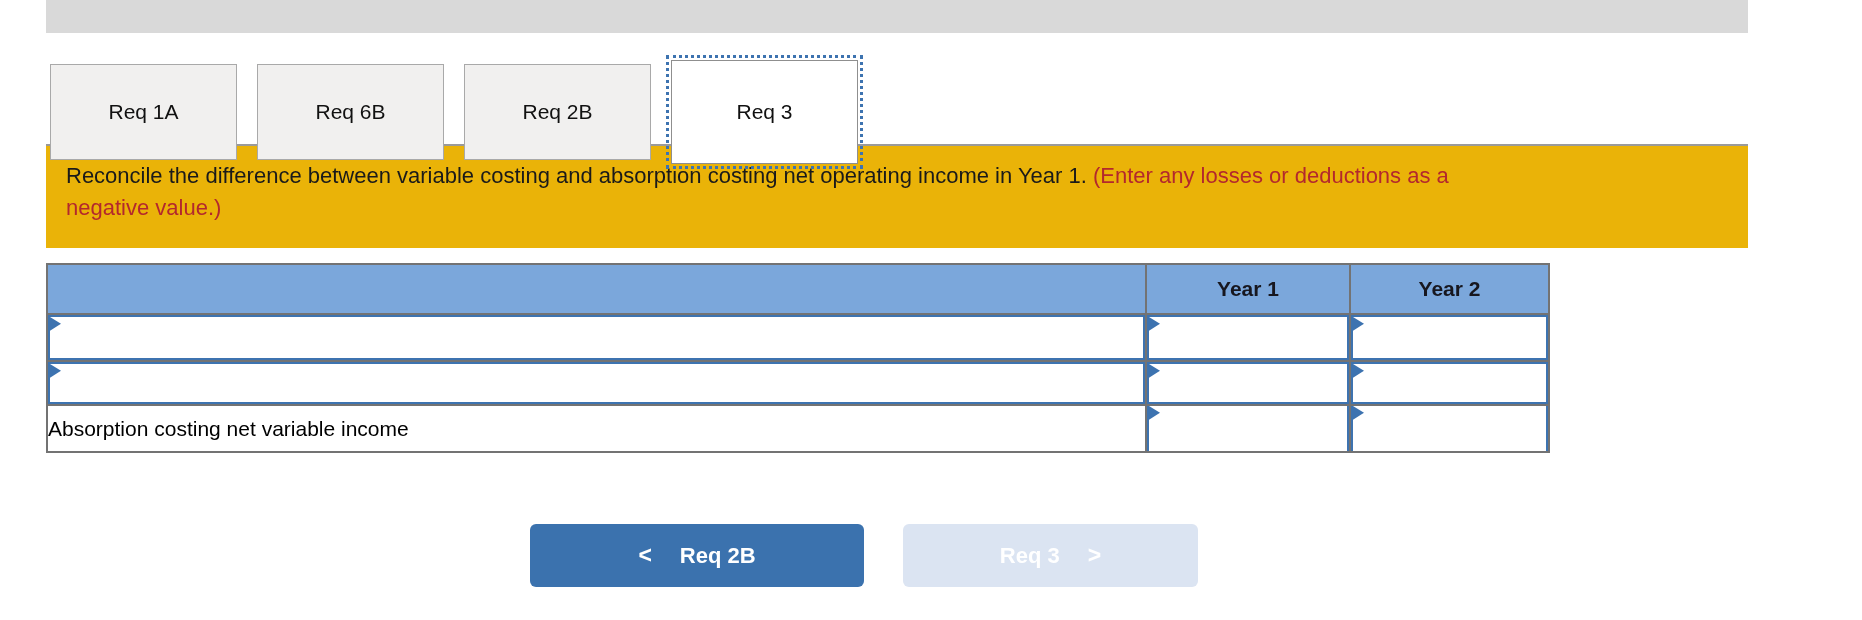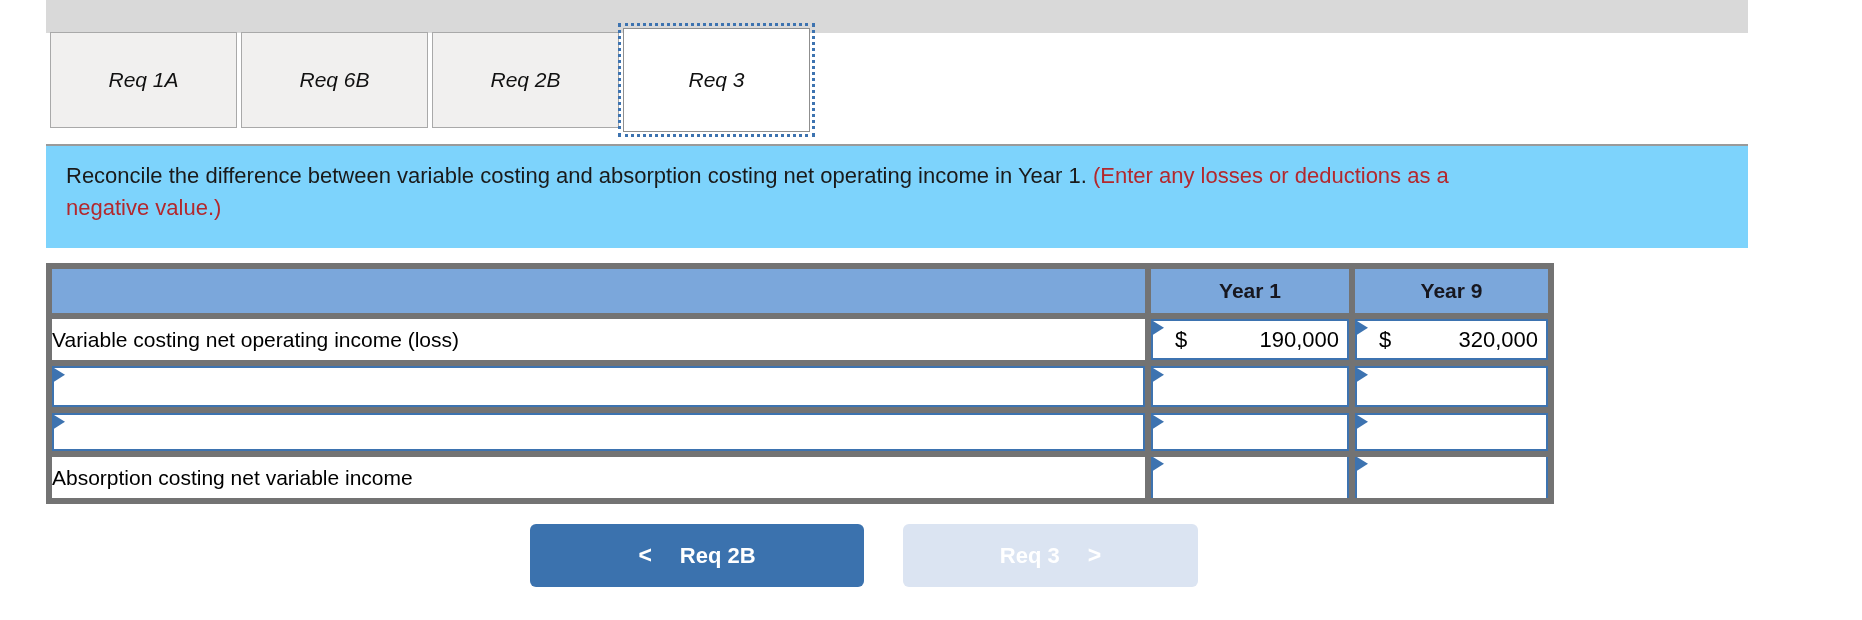--- a/index.html
+++ b/index.html
@@ -6,44 +6,44 @@
   * { box-sizing:border-box; }
   .stage {
     position:relative; width:1862px; height:620px; overflow:hidden;
     background:#ffffff; font-family:"Liberation Sans", sans-serif; color:#000;
   }
 
   
   .topbar { position:absolute; left:46px; top:0; width:1702px; height:33px; background:#d9d9d9; }
 
   
-  .tabs { position:absolute; left:50px; top:32px; display:flex; gap:4px; z-index:2;font-style:italic; }
+  .tabs { position:absolute; left:50px; top:64px; display:flex; gap:20px; z-index:2; }
   .tab {
     width:187px; height:96px; background:#f1f0ef; border:1px solid #a9a9a9;
     display:flex; align-items:center; justify-content:center;
     font-size:21px; color:#111; cursor:pointer;
   }
   .tab.active {
     position:relative; background:#ffffff; border:1px solid #8f8f8f;
     outline:3px dotted #3d73b0; outline-offset:2px;
     height:104px; margin-top:-4px; z-index:3;
   }
 
   
   .instruction {
     position:absolute; left:46px; top:144px; width:1702px; height:104px;
-    background:#7dd3fc; border-top:2px solid #9a9a9a; z-index:1;
+    background:#eab308; border-top:2px solid #9a9a9a; z-index:1;
     padding:14px 0 0 20px;
   }
   .instruction-text { max-width:1400px; font-size:22px; line-height:32px; color:#1a1a1a; }
   .note-red { color:#b3282d; }
 
   
   table.recon { position:absolute; left:46px; top:263px; width:1502px; border-collapse:collapse; table-layout:fixed; }
-  table.recon th, table.recon td { border:6px solid #737373; padding:0; }
+  table.recon th, table.recon td { border:2px solid #737373; padding:0; }
   table.recon thead th {
     background:#7ba7db; height:50px; font-size:21px; font-weight:bold;
     color:#17171f; text-align:center;
   }
   td.label-cell { background:#fff; font-size:21px; padding-left:8px; color:#000; }
   tr.r { height:47px; }
   tr.r3 { height:44px; }
   td.input-td { position:relative; background:#fff; }
   .field {
     position:absolute; inset:0; border:2px solid #3d73b0; background:#fff;
@@ -101,41 +101,24 @@
   <table class="recon">
     <colgroup>
         <col style="width:1099px">
         <col style="width:204px">
         <col style="width:199px">
       </colgroup>
     <thead>
       <tr>
         <th></th>
         <th>Year 1</th>
-        <th>Year 9</th>
+        <th>Year 2</th>
       </tr>
     </thead>
     <tbody>
-      <tr class="r">
-        <td class="label-cell">Variable costing net operating income (loss)</td>
-        <td class="input-td">
-          <div class="field">
-            <span class="marker"></span>
-            <span class="prefix">$</span>
-            <span class="val">190,000</span>
-          </div>
-        </td>
-        <td class="input-td">
-          <div class="field">
-            <span class="marker"></span>
-            <span class="prefix">$</span>
-            <span class="val">320,000</span>
-          </div>
-        </td>
-      </tr>
       <tr class="r">
         <td class="input-td">
           <div class="field">
             <span class="marker"></span>
             <span class="val"></span>
           </div>
         </td>
         <td class="input-td">
           <div class="field">
             <span class="marker"></span>

